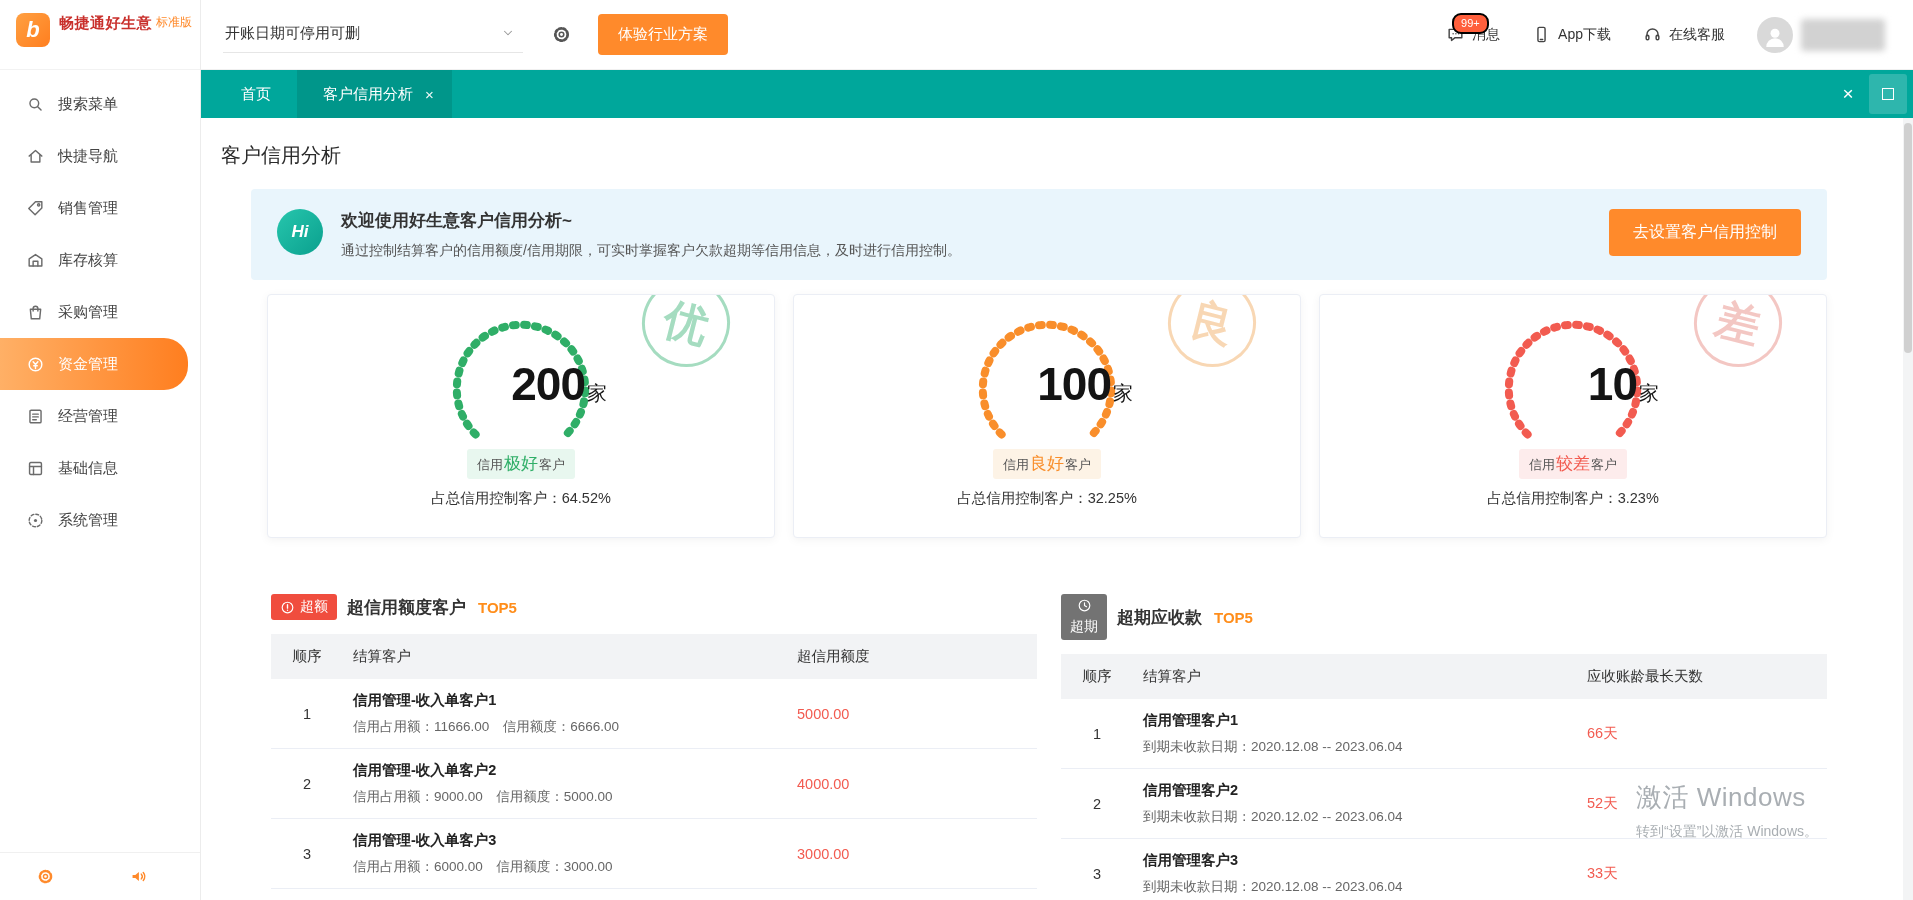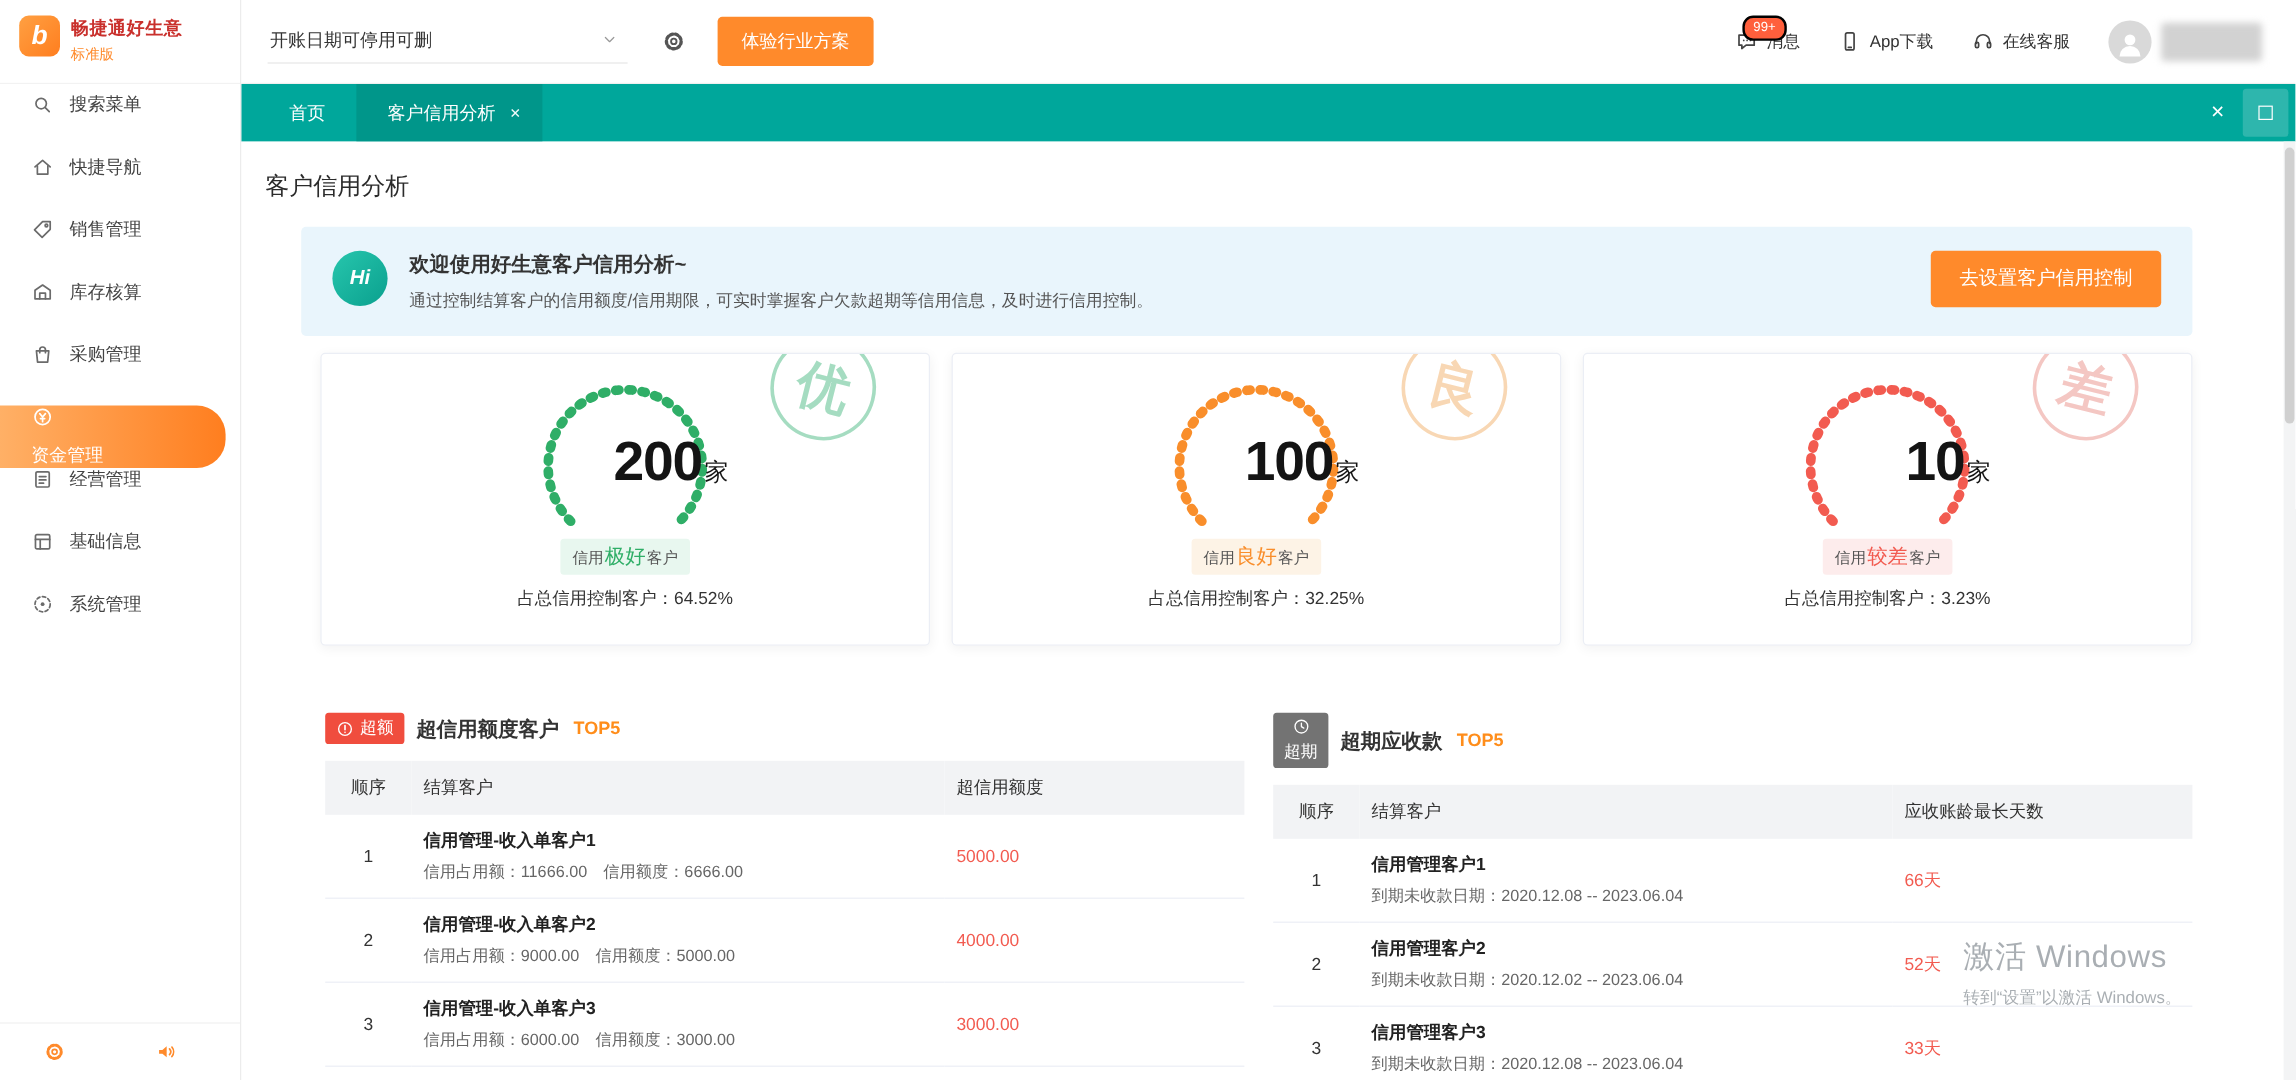--- a/index.html
+++ b/index.html
@@ -4,27 +4,27 @@
 <style>
   * { margin:0; padding:0; box-sizing:border-box; }
   html,body { width:1913px; height:900px; overflow:hidden; }
   body { font-family:"Liberation Sans","DejaVu Sans",sans-serif; background:#fff; color:#333; position:relative; }
   .app { display:flex; width:1913px; height:900px; }
 
   
   .sidebar { width:201px; min-width:201px; background:#fff; border-right:1px solid #ececec; display:flex; flex-direction:column; z-index:3; }
   .logo-area { height:70px; display:flex; align-items:flex-start; gap:9px; padding:13px 0 0 16px; border-bottom:1px solid #f2f2f2; }
   .logo-icon { width:34px; height:34px; border-radius:8px; background:linear-gradient(135deg,#ffa042,#ff7e1f); color:#fff; font-weight:bold; font-style:italic; font-size:22px; display:flex; align-items:center; justify-content:center; }
-  .brand-text { display:flex; flex-direction:column; gap:4px; padding-top:1px; }
+  .brand-text { display:flex; flex-direction:row; gap:4px; padding-top:1px; }
   .brand-name { color:#c9302c; font-size:15px; font-weight:bold; letter-spacing:.5px; }
   .brand-edition { color:#ff8a2b; font-size:12px; }
   .menu { flex:1; padding-top:8px; }
-  .menu-item { height:52px; display:flex; gap:13px; padding-left:26px; font-size:15px; color:#444; cursor:pointer; }
+  .menu-item { height:52px; display:flex; align-items:center; gap:13px; padding-left:26px; font-size:15px; color:#444; cursor:pointer; }
   .menu-item svg { width:19px; height:19px; color:#6b6b6b; flex:none; }
-  .menu-item.active { background:linear-gradient(90deg,#ffb066,#ff7e1f); color:#fff; border-radius:0 24px 24px 0; margin-right:12px;flex-direction:column; }
+  .menu-item.active { background:linear-gradient(90deg,#ffb066,#ff7e1f); color:#fff; border-radius:0 24px 24px 0; margin-right:12px; }
   .menu-item.active svg { color:#fff; }
   .sidebar-footer { height:48px; border-top:1px solid #f0f0f0; display:flex; align-items:center; justify-content:space-between; padding:0 52px 0 36px; color:#ff8a2b; }
   .sidebar-footer svg { width:19px; height:19px; cursor:pointer; }
 
   
   .main { flex:1; min-width:0; display:flex; flex-direction:column; position:relative; }
 
   
   .topbar { height:70px; display:flex; align-items:center; padding:0 28px 0 22px; border-bottom:1px solid #f0f0f0; background:#fff; }
   .account-select { width:300px; display:flex; align-items:center; justify-content:space-between; font-size:15px; color:#333; padding:7px 8px 9px 2px; border-bottom:1px solid #e6e6e6; cursor:pointer; }

